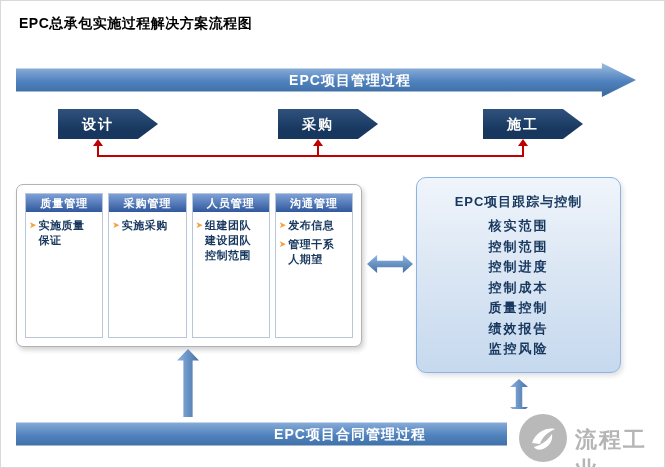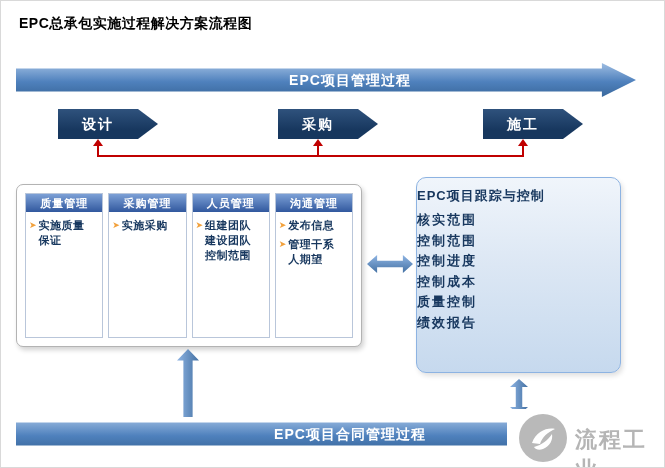--- a/index.html
+++ b/index.html
@@ -54,21 +54,21 @@
   .mgmt-item{display:flex;margin-bottom:4px;}
   .bullet{color:#f2a13c;font-size:9px;line-height:15px;margin-right:2px;flex:none;}
   .item-lines{display:block;}
   .line{display:block;line-height:15px;letter-spacing:0.5px;}
   
   .tracking-panel{
     position:absolute;left:415px;top:176px;width:205px;height:196px;box-sizing:border-box;
     border:1px solid #8db3e2;border-radius:10px;
     background:linear-gradient(to bottom,#f0f5fb 0%,#dce7f4 45%,#c6d9ee 100%);
     box-shadow:2px 3px 5px rgba(0,0,0,0.12);
-    padding-top:9px;
+    text-align:center;padding-top:15px;
   }
   .tracking-title{font-size:13px;font-weight:bold;color:#17375e;letter-spacing:1px;margin-bottom:5px;}
   .tracking-item{font-size:13px;font-weight:bold;color:#17375e;letter-spacing:2px;line-height:20.5px;}
   
   .dbl-h{
     position:absolute;left:366px;top:254px;width:46px;height:18px;
     background:linear-gradient(to bottom,#8eb4e3,#4471a3);
     clip-path:polygon(0 50%,22% 0,22% 32%,78% 32%,78% 0,100% 50%,78% 100%,78% 68%,22% 68%,22% 100%);
   }
   .dbl-v{
@@ -185,20 +185,21 @@
   <div class="dbl-h"></div>
 
   <div class="tracking-panel">
     <div class="tracking-title">EPC项目跟踪与控制</div>
     <div class="tracking-item">核实范围</div>
     <div class="tracking-item">控制范围</div>
     <div class="tracking-item">控制进度</div>
     <div class="tracking-item">控制成本</div>
     <div class="tracking-item">质量控制</div>
     <div class="tracking-item">绩效报告</div>
+    <div class="tracking-item">监控风险</div>
   </div>
 
   <div class="dbl-v"></div>
   <div class="up-arrow"></div>
 
   <div class="banner bottom-banner">
     <span class="banner-label">EPC项目合同管理过程</span>
   </div>
 
   <div class="wm-patch"></div>

